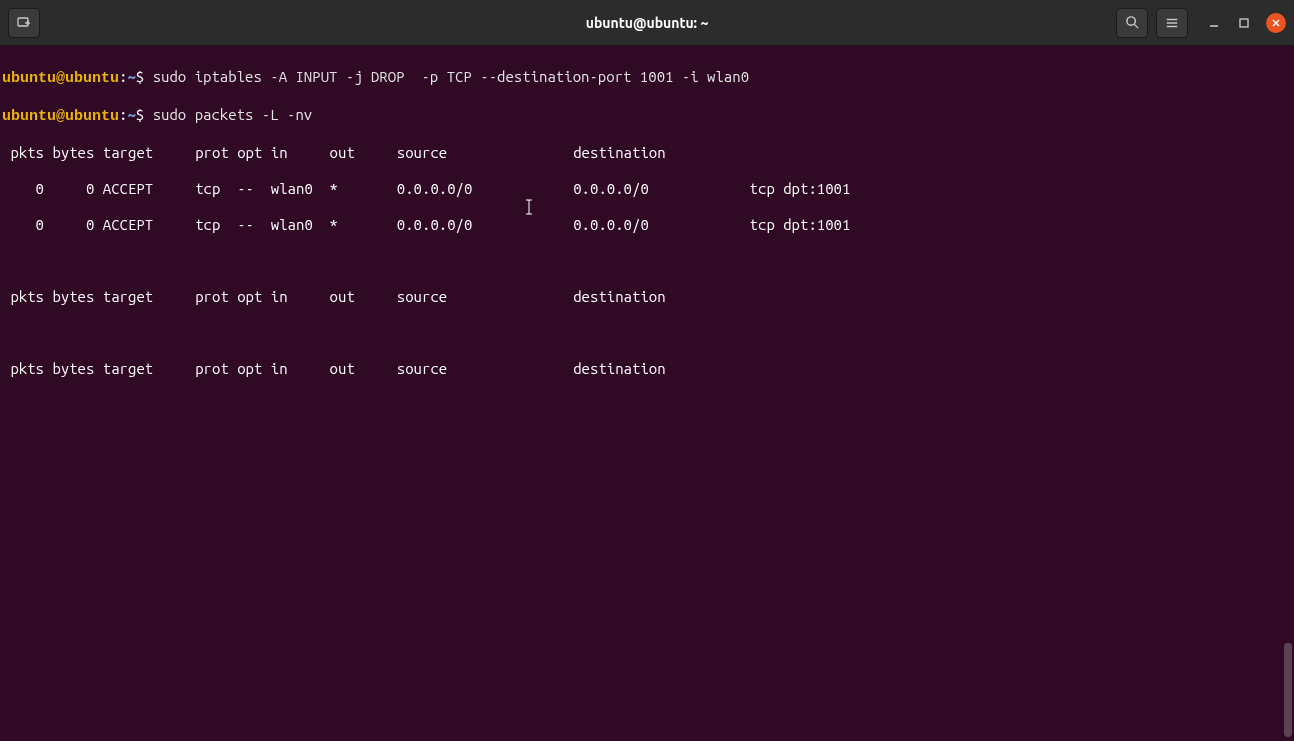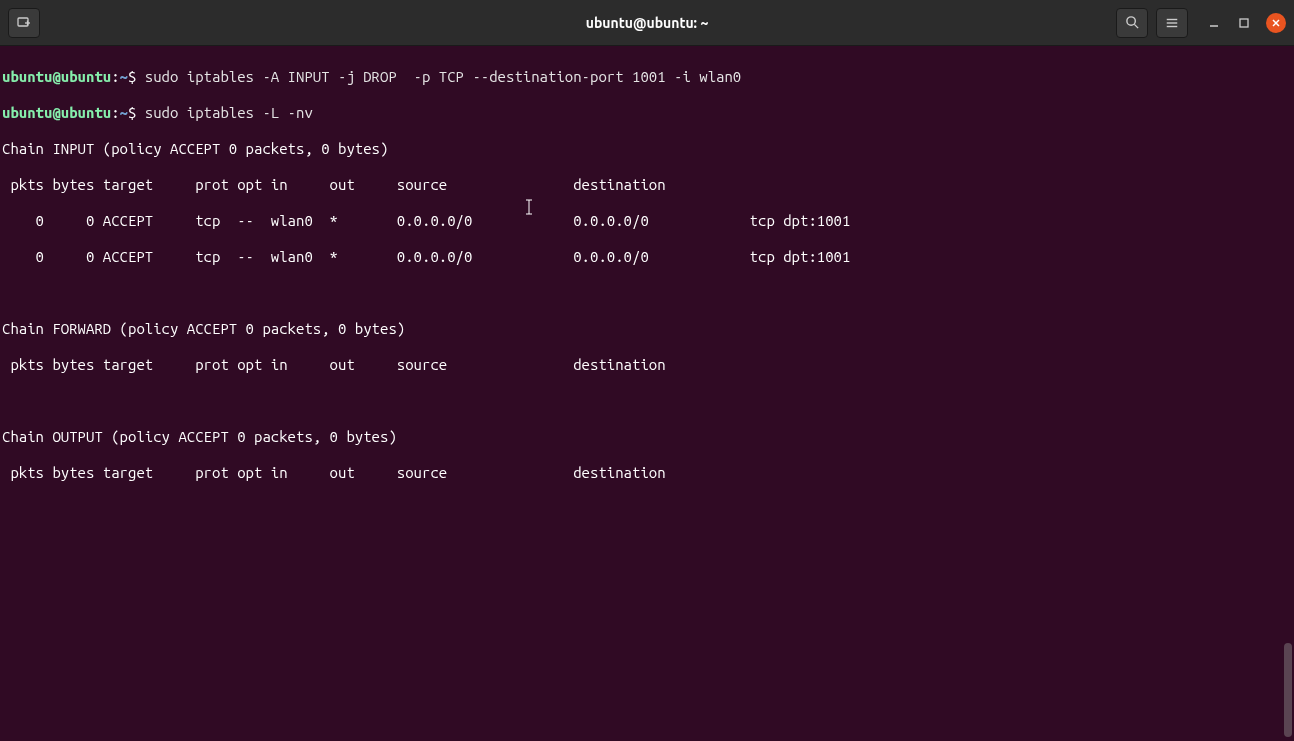--- a/index.html
+++ b/index.html
@@ -96,22 +96,23 @@
       cursor: pointer;
     }
     .terminal-area {
       padding: 4px 2px;
       color: #ffffff;
       line-height: 18px;
       white-space: pre;
       font-family: 'Ubuntu Mono', 'DejaVu Sans Mono', monospace;
     }
     .prompt-user {
-      color: #86efac;
+      color: #eab308;
       font-weight: bold;
+      font-family: Liberation Mono, monospace;
     }
     .prompt-colon {
       color: #ffffff;
     }
     .prompt-path {
       color: #729fcf;
       font-weight: bold;
     }
     .prompt-dollar {
       color: #ffffff;
@@ -188,30 +189,27 @@
           <line x1="2" y1="2" x2="8" y2="8" stroke="#ffffff" stroke-width="1.5"></line>
           <line x1="8" y1="2" x2="2" y2="8" stroke="#ffffff" stroke-width="1.5"></line>
         </svg>
       </div>
     </div>
   </div>
 </div>
 
 <div class="terminal-area">
 <div><span class="prompt-user">ubuntu@ubuntu</span><span class="prompt-colon">:</span><span class="prompt-path">~</span><span class="prompt-dollar">$</span><span class="cmd-text"> sudo iptables -A INPUT -j DROP  -p TCP --destination-port 1001 -i wlan0</span></div>
-<div><span class="prompt-user">ubuntu@ubuntu</span><span class="prompt-colon">:</span><span class="prompt-path">~</span><span class="prompt-dollar">$</span><span class="cmd-text"> sudo iptables -L -nv</span></div>
-<div>Chain INPUT (policy ACCEPT 0 packets, 0 bytes)</div>
+<div><span class="prompt-user">ubuntu@ubuntu</span><span class="prompt-colon">:</span><span class="prompt-path">~</span><span class="prompt-dollar">$</span><span class="cmd-text"> sudo packets -L -nv</span></div>
 <div> pkts bytes target     prot opt in     out     source               destination</div>
 <div>    0     0 ACCEPT     tcp  --  wlan0  *       0.0.0.0/0            0.0.0.0/0            tcp dpt:1001</div>
 <div>    0     0 ACCEPT     tcp  --  wlan0  *       0.0.0.0/0            0.0.0.0/0            tcp dpt:1001</div>
 <div> </div>
-<div>Chain FORWARD (policy ACCEPT 0 packets, 0 bytes)</div>
 <div> pkts bytes target     prot opt in     out     source               destination</div>
 <div> </div>
-<div>Chain OUTPUT (policy ACCEPT 0 packets, 0 bytes)</div>
 <div> pkts bytes target     prot opt in     out     source               destination</div>
 </div>
 
 <div class="text-cursor-ibeam">
   <svg width="8" height="16" viewBox="0 0 8 16">
     <line x1="4" y1="1" x2="4" y2="15" stroke="#ffffff" stroke-width="1"></line>
     <line x1="1" y1="1" x2="7" y2="1" stroke="#ffffff" stroke-width="1"></line>
     <line x1="1" y1="15" x2="7" y2="15" stroke="#ffffff" stroke-width="1"></line>
   </svg>
 </div>

